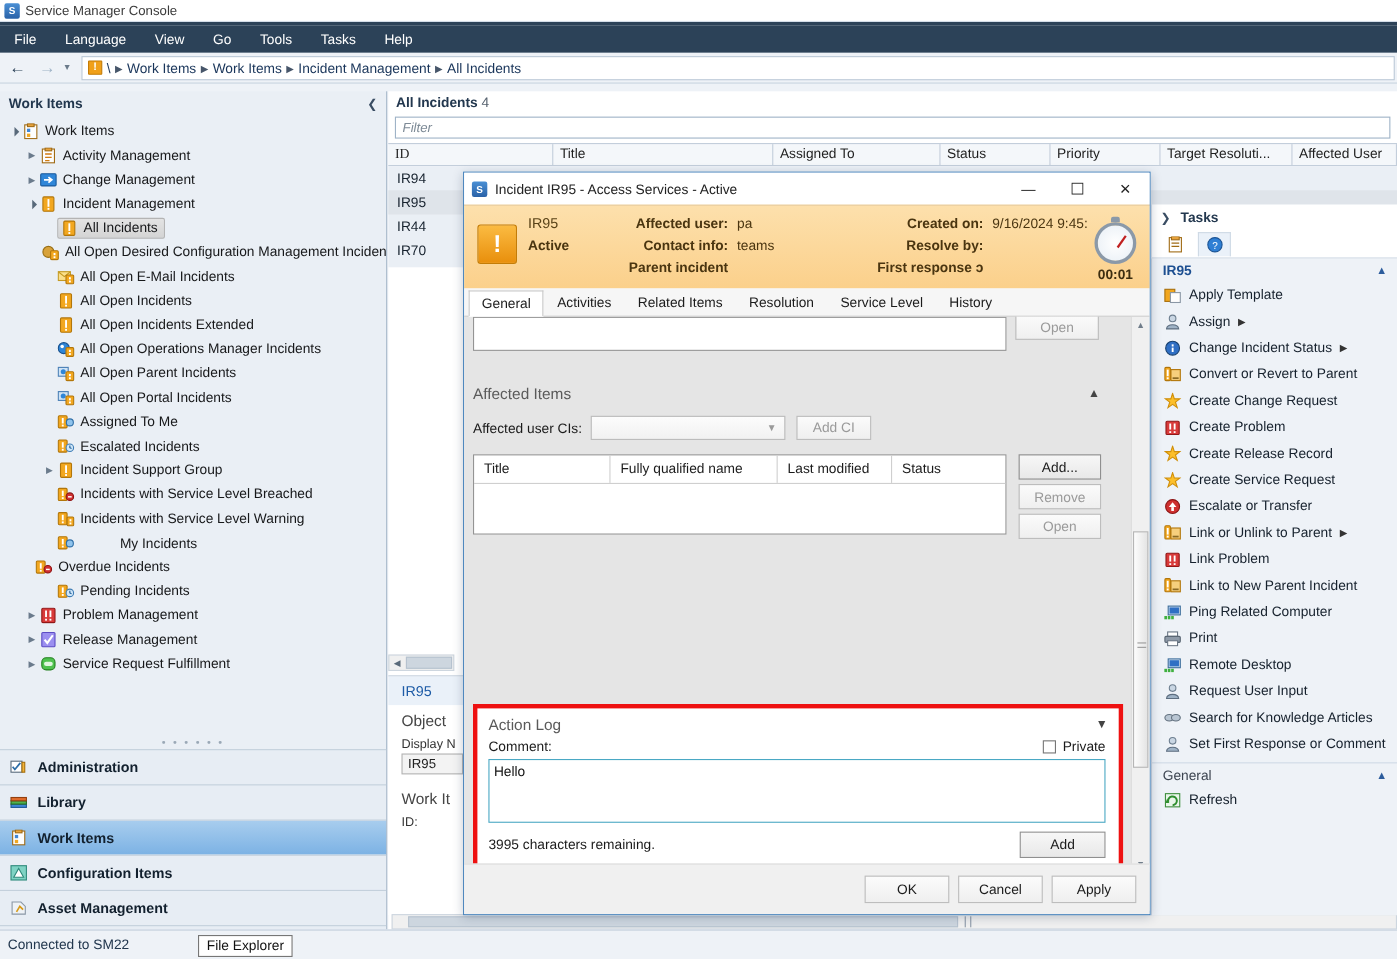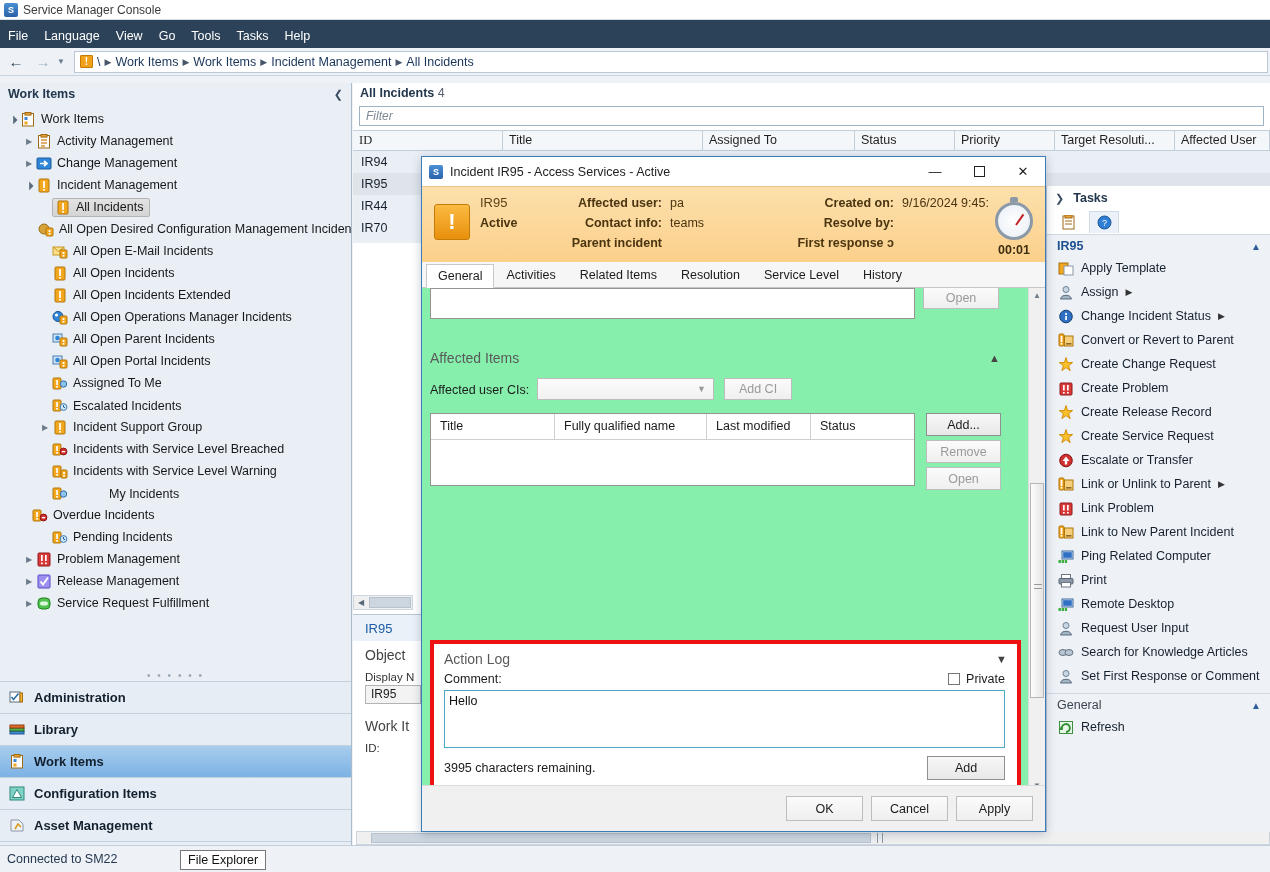--- a/index.html
+++ b/index.html
@@ -25,21 +25,21 @@
     color:#fff;font-size:9px;font-weight:bold;
   }
   #titlebar-accent{ position:absolute; left:0; top:20px; width:1270px; height:3px; background:#2c4258;}
 
   
   #menubar {
     position:absolute; top:23px; left:0; width:1270px; height:25px;
     background:#2c4258; display:flex; align-items:center; color:#fff;
     font-size:12.5px;
   }
-  #menubar .mi { padding:3px 8px; cursor:default; }
+  #menubar .mi { padding:3px 13px; cursor:default; }
 
   
   #navbar {
     position:absolute; top:48px; left:0; width:1270px; height:28px;
     background:#eef2f7; display:flex; align-items:center;
     border-bottom:1px solid #c8d4e0;
   }
   .navarrow {
     width:22px;height:22px;display:flex;align-items:center;justify-content:center;
     font-size:15px;color:#2c4258;margin-left:5px;
@@ -168,21 +168,21 @@
                  border:3px solid #8b99a8; margin:0 auto; position:relative;}
   .clock .face:after{content:"";position:absolute;left:17px;top:7px;width:2px;height:13px;background:#c02020;
                      transform-origin:bottom;transform:rotate(35deg);}
   .clock .stem{width:8px;height:5px;background:#8b99a8;margin:0 auto;border-radius:2px 2px 0 0;}
   .clock .txt{ font-weight:bold; font-size:12.5px; color:#3d2e10; margin-top:3px;}
 
   #dlg-tabs { height:26px; background:#f6f6f6; border-bottom:1px solid #c8c8c8; display:flex; align-items:flex-end; padding-left:4px;}
   .dtab { padding:4px 11px 4px 11px; font-size:12.5px; color:#1b1b1b; border:1px solid transparent; }
   .dtab.on { background:#fff; border:1px solid #c8c8c8; border-bottom:1px solid #fff; margin-bottom:-1px;}
 
-  #dlg-body { position:relative; height:540px; background:#86efac; overflow:hidden; }
+  #dlg-body { position:relative; height:540px; background:#e5e5e5; overflow:hidden; }
   #dlg-scroll { position:absolute; right:0; top:0; width:17px; height:505px; background:#f0f0f0; border-left:1px solid #dcdcdc;}
   #dlg-scroll .sb-arrow { height:15px; display:flex; align-items:center; justify-content:center; font-size:8px; color:#707d8a;}
   #dlg-scroll .sb-track{ position:relative; height:475px;}
   #dlg-scroll .sb-thumb { position:absolute; top:180px; left:1px; width:14px; height:215px;
                           background:linear-gradient(90deg,#fdfdfd,#e4e4e4); border:1px solid #b6b6b6;}
   #dlg-scroll .sb-grip { position:absolute; left:3px; top:100px; width:8px; height:5px;
                          border-top:1px solid #9a9a9a; border-bottom:1px solid #9a9a9a;}
 
   .fld-box { border:1px solid #949494; background:#fff; }
   .sec-hdr { display:flex; align-items:center; justify-content:space-between; font-size:14px; color:#5a5a5a; }

